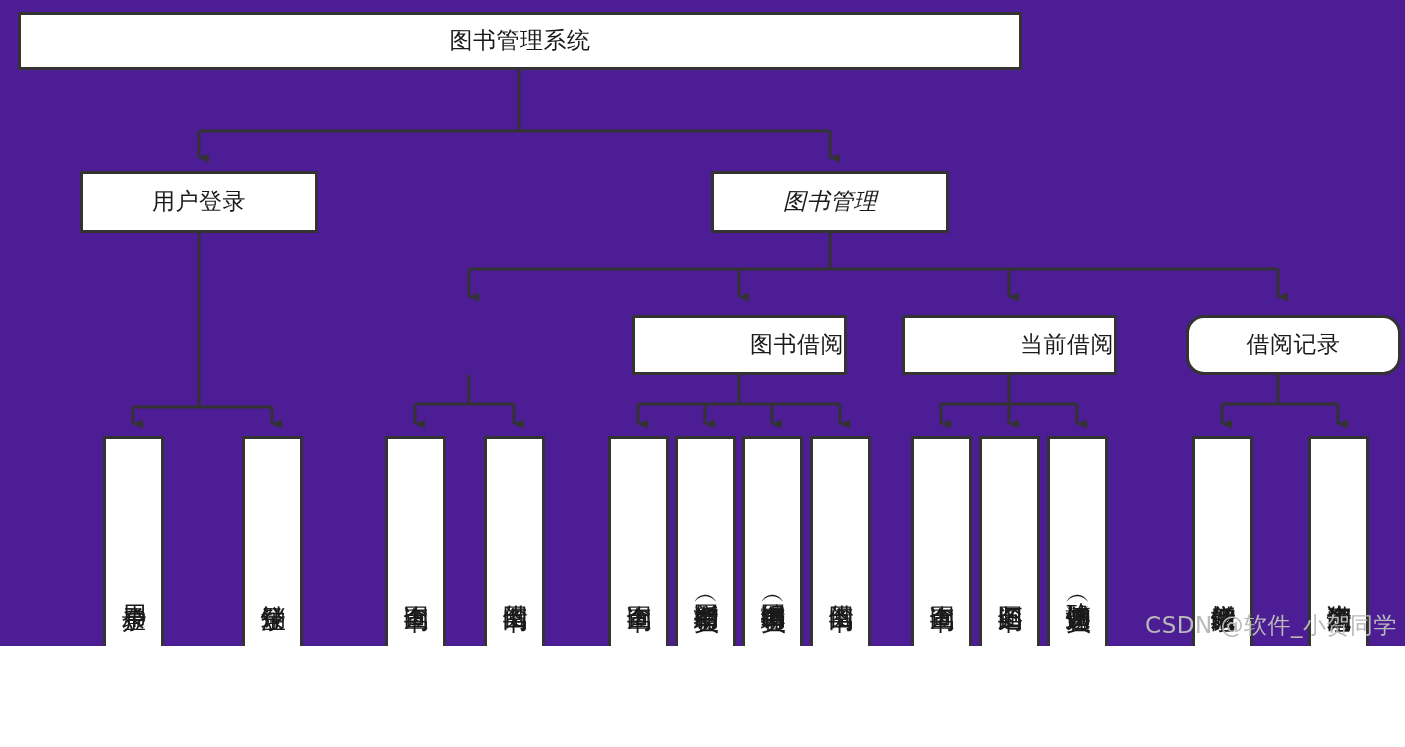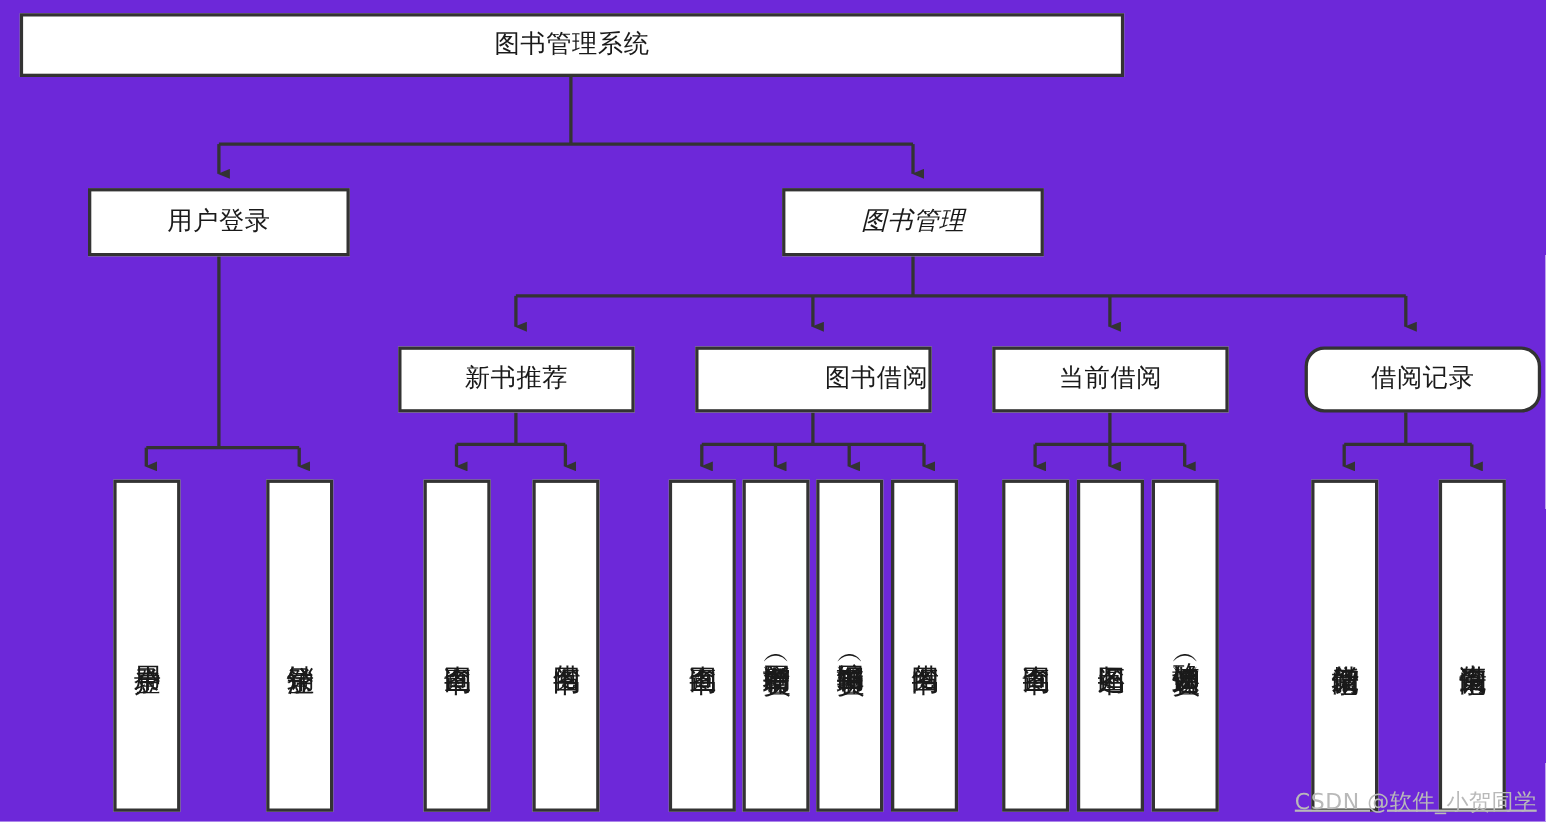--- a/index.html
+++ b/index.html
@@ -4,22 +4,22 @@
 <title>图书管理系统 功能结构图</title>
 <style>
   html, body {
     margin: 0;
     padding: 0;
     background: #ffffff;
   }
   #diagram-root {
     position: relative;
     width: 1405px;
-    height: 747px;
-    background: #6d28d9;
+    height: 646px;
+    background: #4c1d95;
     font-family: "DejaVu Sans", "Liberation Sans", sans-serif;
     overflow: hidden;
   }
   svg.flow-svg {
     position: absolute;
     left: 0;
     top: 0;
     width: 1405px;
     height: 747px;
   }
@@ -46,25 +46,24 @@
     text-orientation: upright;
     font-size: 25px;
     line-height: 1.05;
     letter-spacing: 1px;
   }
   .watermark {
     position: absolute;
     right: 8px;
     bottom: 5px;
     color: #b9b9b9;
-    font-size: 20px;
+    font-size: 23px;
     letter-spacing: 0.5px;
     white-space: nowrap;
     font-family: "DejaVu Sans", "Liberation Sans", sans-serif;
-    text-decoration: underline;
   }
 </style>
 </head>
 <body>
 
 <div id="diagram-root">
 
   <svg class="flow-svg" viewBox="0 0 1405 747" xmlns="http://www.w3.org/2000/svg">
     <defs>
       <marker id="arrowhead" markerWidth="9" markerHeight="11" refX="4.5" refY="10" orient="auto" markerUnits="userSpaceOnUse">
@@ -119,27 +118,24 @@
     <span class="node-label">图书管理系统</span>
   </div>
 
   <div class="node-box" style="left:80px; top:171px; width:238px; height:62px;">
     <span class="node-label">用户登录</span>
   </div>
   <div class="node-box" style="left:711px; top:171px; width:238px; height:62px;font-style:italic;">
     <span class="node-label">图书管理</span>
   </div>
 
-  <div class="node-box" style="left:362px; top:315px; width:215px; height:60px;">
-    <span class="node-label">新书推荐</span>
-  </div>
   <div class="node-box" style="left:632px; top:315px; width:215px; height:60px;justify-content:flex-end;">
     <span class="node-label">图书借阅</span>
   </div>
-  <div class="node-box" style="left:902px; top:315px; width:215px; height:60px;">
+  <div class="node-box" style="left:902px; top:315px; width:215px; height:60px;justify-content:flex-end;">
     <span class="node-label">当前借阅</span>
   </div>
   <div class="node-box" style="left:1186px; top:315px; width:215px; height:60px;border-radius:18px;">
     <span class="node-label">借阅记录</span>
   </div>
 
   <div class="node-box vertical" style="left:103px; top:436px; width:61px; height:302px;">
     <span class="node-label">用户登录</span>
   </div>
   <div class="node-box vertical" style="left:242px; top:436px; width:61px; height:302px;">

